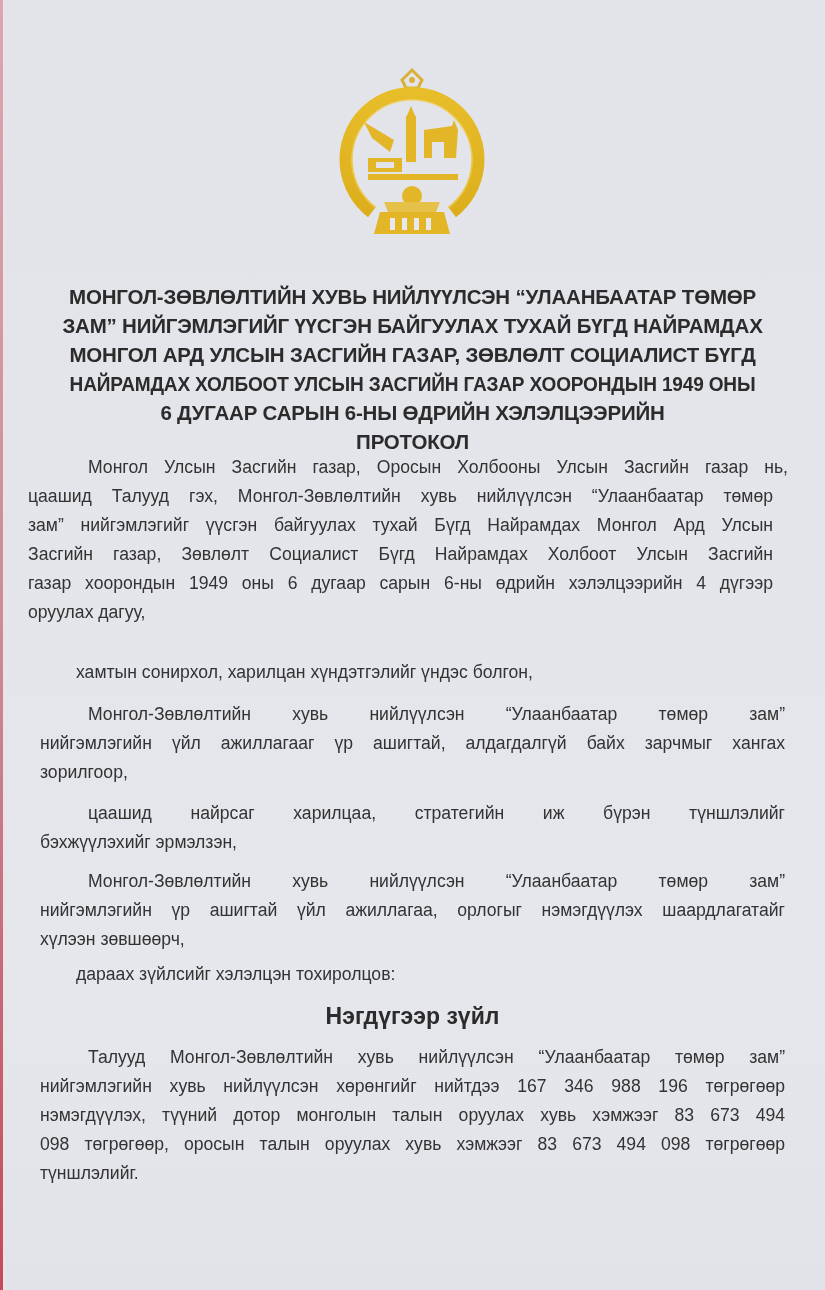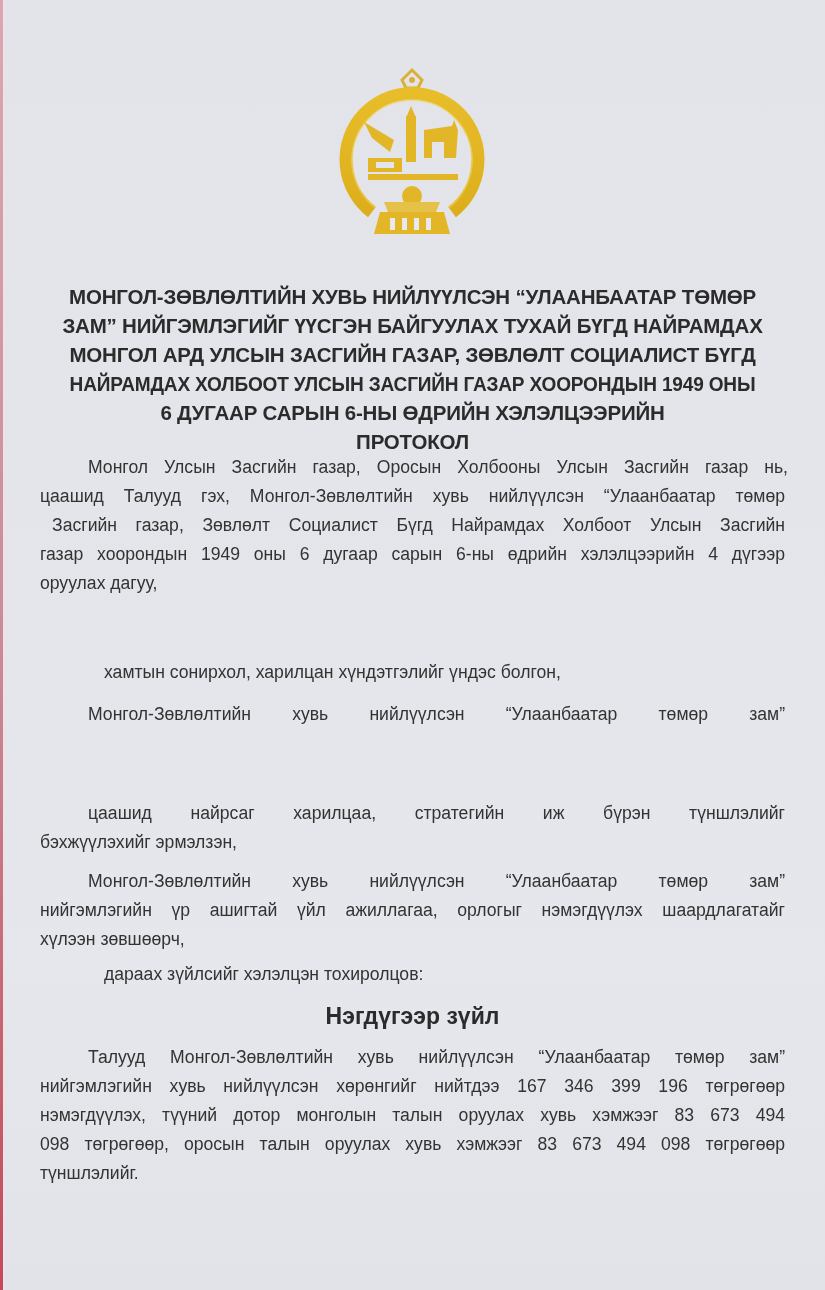--- a/index.html
+++ b/index.html
@@ -27,21 +27,21 @@
   .title {
     position: absolute; left: 40px; top: 282px; width: 745px;
     text-align: center;
     font-weight: bold; font-size: 20.5px; line-height: 29px;
     color: #2b2b2b;
     letter-spacing: -0.2px;
   }
   .title .tline { display: block; white-space: nowrap; }
   .title .narrow { transform: scaleX(0.93); transform-origin: center; }
   .body {
-    position: absolute; left: 104px; width: 697px;
+    position: absolute; left: 76px; width: 697px;
     font-size: 17.6px; line-height: 29px; color: #333;
     text-align: justify;
   }
   .line { display: block; white-space: nowrap; text-align-last: justify; text-align: justify; }
   .line.last { text-align-last: left; }
   .heading {
     position: absolute; left: 40px; width: 745px; top: 1003px;
     text-align: center; font-weight: bold; font-size: 23px; color: #2b2b2b;
   }
 </style>
@@ -95,33 +95,38 @@
     <span class="tline">ЗАМ” НИЙГЭМЛЭГИЙГ ҮҮСГЭН БАЙГУУЛАХ ТУХАЙ БҮГД НАЙРАМДАХ</span>
     <span class="tline">МОНГОЛ АРД УЛСЫН ЗАСГИЙН ГАЗАР, ЗӨВЛӨЛТ СОЦИАЛИСТ БҮГД</span>
     <span class="tline narrow">НАЙРАМДАХ ХОЛБООТ УЛСЫН ЗАСГИЙН ГАЗАР ХООРОНДЫН 1949 ОНЫ</span>
     <span class="tline">6 ДУГААР САРЫН 6-НЫ ӨДРИЙН ХЭЛЭЛЦЭЭРИЙН</span>
     <span class="tline">ПРОТОКОЛ</span>
   </div>
 
   <div class="body" style="top:453px; left:88px; width:700px;">
     <span class="line" style="white-space: normal; text-align-last: justify;">Монгол Улсын Засгийн газар, Оросын Холбооны Улсын Засгийн газар нь,</span>
   </div>
-  <div class="body" style="top:482px; left:40px; width:745px;">
+  <div class="body" style="top:482px; left:28px; width:745px;">
     <span class="line" style="white-space: normal; text-align-last: justify;">цаашид Талууд гэх, Монгол-Зөвлөлтийн хувь нийлүүлсэн “Улаанбаатар төмөр</span>
-    <span class="line" style="white-space: normal; text-align-last: justify; margin-left: 12px;">Засгийн газар, Зөвлөлт Социалист Бүгд Найрамдах Холбоот Улсын Засгийн</span>
+    <span class="line" style="white-space: normal; text-align-last: justify;">зам” нийгэмлэгийг үүсгэн байгуулах тухай Бүгд Найрамдах Монгол Ард Улсын</span>
+    <span class="line" style="white-space: normal; text-align-last: justify;">Засгийн газар, Зөвлөлт Социалист Бүгд Найрамдах Холбоот Улсын Засгийн</span>
     <span class="line" style="white-space: normal; text-align-last: justify;">газар хоорондын 1949 оны 6 дугаар сарын 6-ны өдрийн хэлэлцээрийн 4 дүгээр</span>
     <span class="line last">оруулах дагуу,</span>
   </div>
 
   <div class="body" style="top:658px;">
     <span class="line last">хамтын сонирхол, харилцан хүндэтгэлийг үндэс болгон,</span>
   </div>
 
   <div class="body" style="top:700px; left:88px; width:697px;">
     <span class="line" style="white-space: normal; text-align-last: justify;">Монгол-Зөвлөлтийн хувь нийлүүлсэн “Улаанбаатар төмөр зам”</span>
+  </div>
+  <div class="body" style="top:729px; left:40px; width:745px;">
+    <span class="line" style="white-space: normal; text-align-last: justify;">нийгэмлэгийн үйл ажиллагааг үр ашигтай, алдагдалгүй байх зарчмыг хангах</span>
+    <span class="line last">зорилгоор,</span>
   </div>
 
   <div class="body" style="top:828px; left:40px; width:745px;">
     <span class="line last">бэхжүүлэхийг эрмэлзэн,</span>
   </div>
   <div class="body" style="top:799px; left:88px; width:697px;">
     <span class="line" style="white-space: normal; text-align-last: justify;">цаашид найрсаг харилцаа, стратегийн иж бүрэн түншлэлийг</span>
   </div>
 
   <div class="body" style="top:867px; left:88px; width:697px;">
@@ -135,18 +140,18 @@
   <div class="body" style="top:960px;">
     <span class="line last">дараах зүйлсийг хэлэлцэн тохиролцов:</span>
   </div>
 
   <div class="heading">Нэгдүгээр зүйл</div>
 
   <div class="body" style="top:1043px; left:88px; width:697px;">
     <span class="line" style="white-space: normal; text-align-last: justify;">Талууд Монгол-Зөвлөлтийн хувь нийлүүлсэн “Улаанбаатар төмөр зам”</span>
   </div>
   <div class="body" style="top:1072px; left:40px; width:745px;">
-    <span class="line" style="white-space: normal; text-align-last: justify;">нийгэмлэгийн хувь нийлүүлсэн хөрөнгийг нийтдээ 167 346 399 196 төгрөгөөр</span>
+    <span class="line" style="white-space: normal; text-align-last: justify;">нийгэмлэгийн хувь нийлүүлсэн хөрөнгийг нийтдээ 167 346 988 196 төгрөгөөр</span>
     <span class="line" style="white-space: normal; text-align-last: justify;">нэмэгдүүлэх, түүний дотор монголын талын оруулах хувь хэмжээг 83 673 494</span>
     <span class="line" style="white-space: normal; text-align-last: justify;">098 төгрөгөөр, оросын талын оруулах хувь хэмжээг 83 673 494 098 төгрөгөөр</span>
     <span class="line last">түншлэлийг.</span>
   </div>
 </div>
 
 </body></html>

